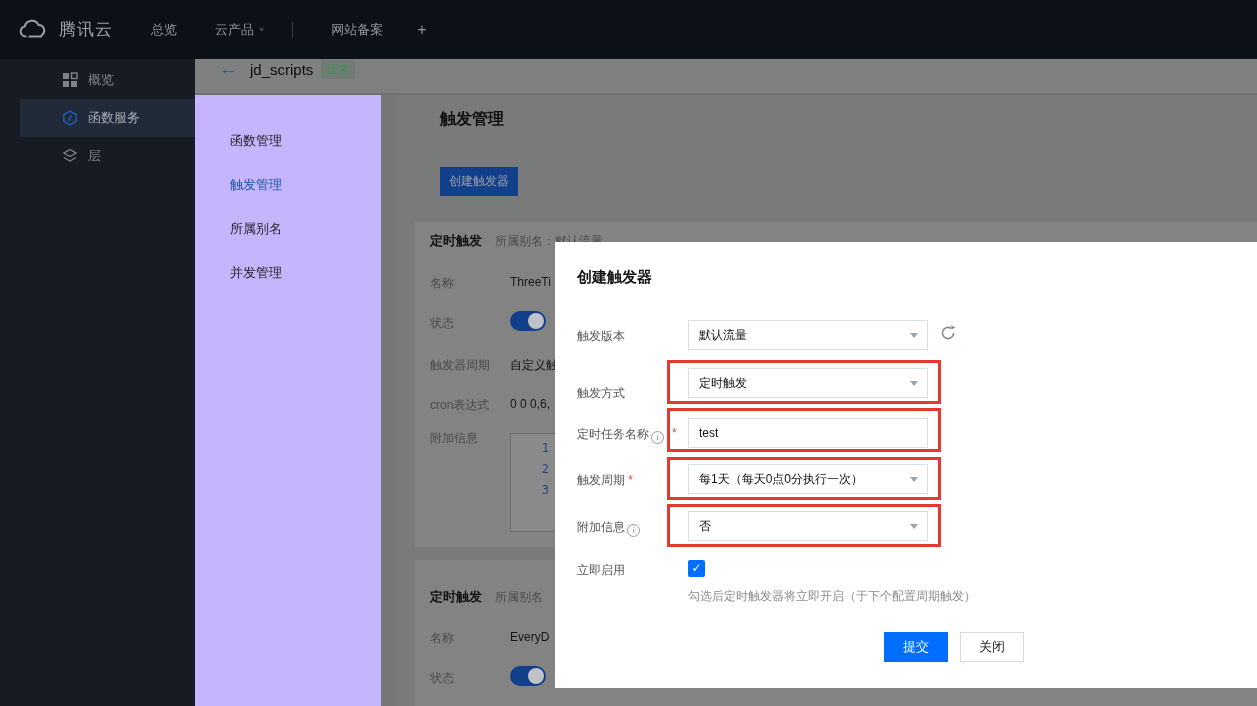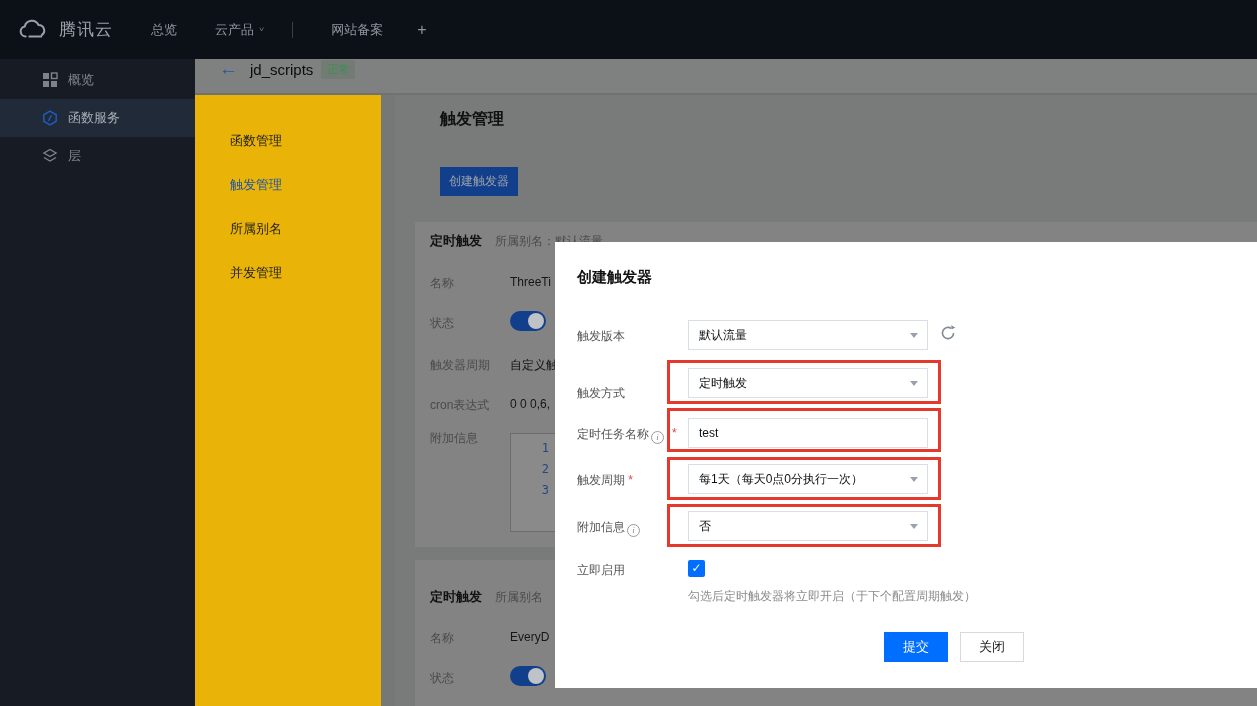--- a/index.html
+++ b/index.html
@@ -16,32 +16,32 @@
   .nav-divider { width:1px; height:16px; background:#3a3f46; margin-left:28px; }
   .nav-plus { color:#8f959d; font-size:16px; margin-left:34px; }
 
   
   #sidebar { position:absolute; left:0; top:45px; width:195px; height:661px;
     background:#171c24; z-index:4; }
   #sidebar .title { color:#c3c7cd; font-size:15px; font-weight:bold; padding:24px 0 0 20px; }
   .side-item { position:relative; height:38px; display:flex; align-items:center; color:#81878f; font-size:13px; }
   .side-item .ic { width:16px; height:16px; margin-left:42px; margin-right:10px; }
   .side-item.active { background:#212a39; color:#a9afb7; }
-  #sidebar .menu { margin-top:16px; }
+  #sidebar .menu { margin-top:16px;padding-left:20px; }
 
   
   #fn-header { position:absolute; left:195px; top:45px; width:1062px; height:50px;
     background:#7f8080; border-bottom:2px solid #707171; display:flex; align-items:center; z-index:2; }
   #back-arrow { color:#2055a5; font-size:19px; font-weight:bold; margin-left:24px; }
   #fn-name { color:#0b0b0b; font-size:15px; font-weight:normal; margin-left:12px; }
   #fn-status { background:#737c74; color:#37914d; font-size:11px; padding:2px 6px; border-radius:2px; margin-left:8px; }
 
   
   #submenu { position:absolute; left:195px; top:95px; width:200px; height:611px;
-    background:#eab308; border-right:14px solid #767777; z-index:2; }
+    background:#c4b5fd; border-right:14px solid #767777; z-index:2; }
   .sub-item { padding:13px 0 13px 35px; font-size:13px; color:#1e1e1e; }
   .sub-item.active { color:#1e55a6; }
   #submenu .list { padding-top:24px; }
 
   
   #content { position:absolute; left:395px; top:95px; width:862px; height:611px;
     background:#797a7a; z-index:1; overflow:hidden; }
   #page-title { position:absolute; left:45px; top:14px; font-size:16px; font-weight:bold; color:#101010; }
   #create-btn { position:absolute; left:45px; top:72px; width:78px; height:29px;
     background:#123f8c; color:#9aa0a8; font-size:12px; border:none; text-align:center; line-height:29px; }

